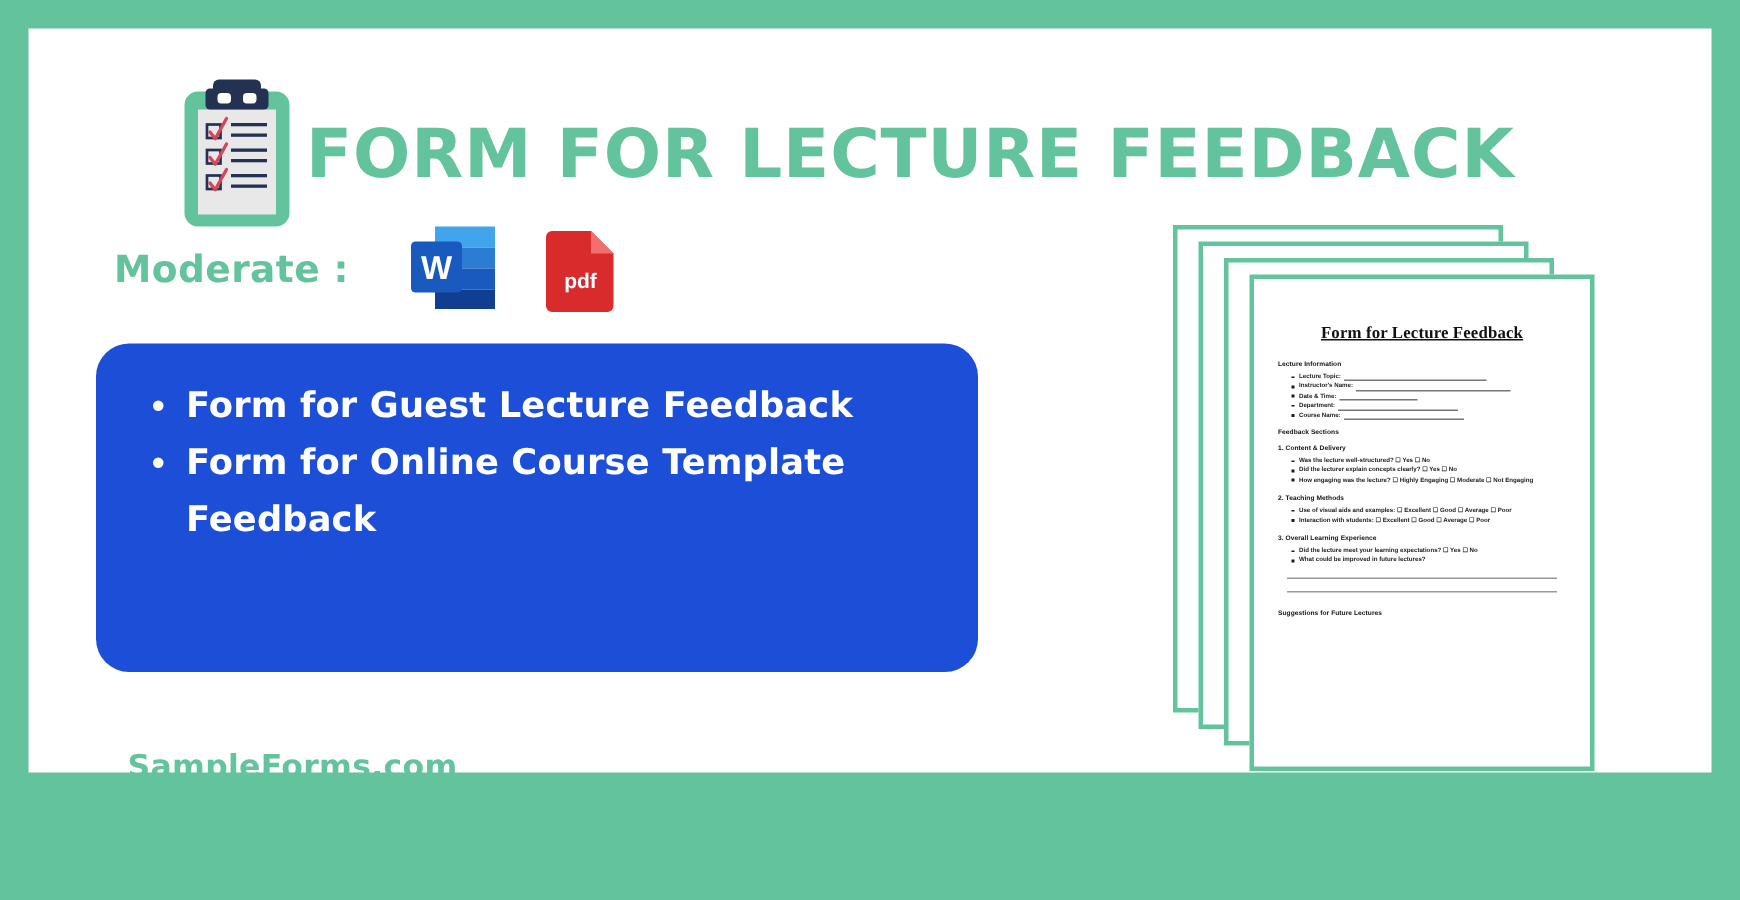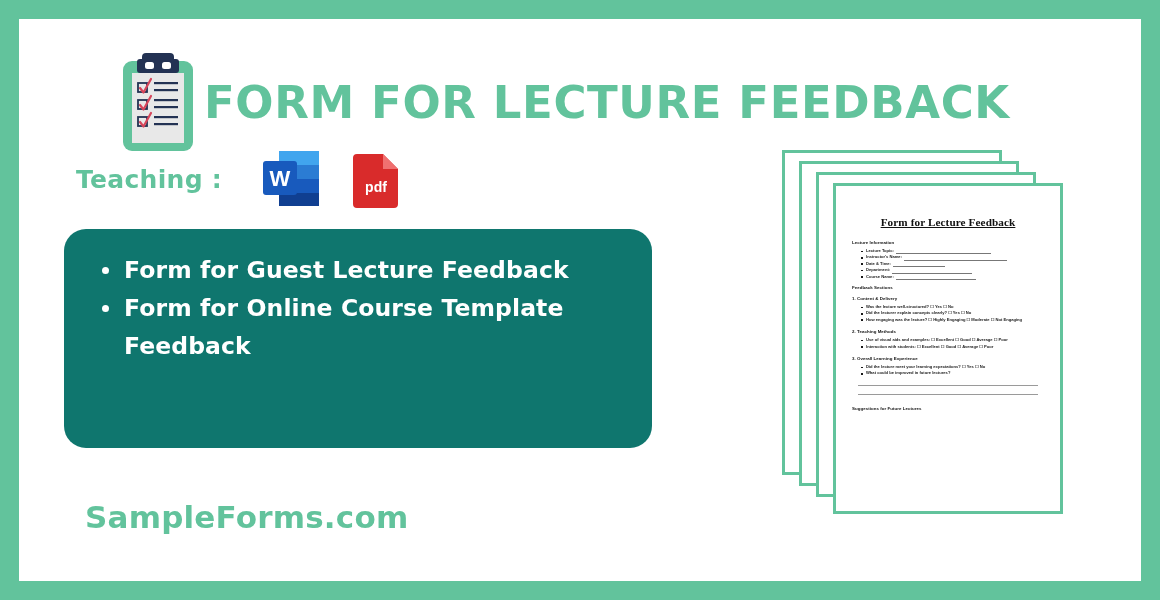--- a/index.html
+++ b/index.html
@@ -10,21 +10,21 @@
     overflow: hidden;
   }
   #root {
     position: relative;
     width: 1160px; height: 600px;
     background: #62c39c;
   }
   .canvas {
     position: absolute;
     left: 19px; top: 19px;
-    width: 1122px; height: 562px;
+    width: 1122px; height: 496px;
     background: #ffffff;
   }
 
   
   .header {
     position: absolute;
     left: 85px; top: 18px;
     width: 990px; height: 110px;
   }
   .clip-icon {
@@ -61,21 +61,21 @@
   }
   .fmt-icons { display: flex; align-items: center; margin-left: 39px; }
   .word-icon { position: relative; width: 60px; height: 60px; margin-right: 28px; }
   .pdf-icon  { position: relative; width: 53px; height: 58px; }
 
   
   .list-card {
     position: absolute;
     left: 45px; top: 210px;
     width: 588px; height: 219px;
-    background: #0f766e;
+    background: #1d4ed8;
     border-radius: 22px;
     padding: 22px 30px 22px 36px;
   }
   .list-card ul { list-style: none; }
   .list-card li {
     position: relative;
     color: #ffffff;
     font-size: 23.5px;
     font-weight: 700;
     line-height: 38px;
@@ -90,21 +90,21 @@
     width: 7px; height: 7px;
     border-radius: 50%;
     background: #ffffff;
   }
   .li-wrap { max-width: 460px; }
 
   
   .brand {
     position: absolute;
     left: 66px; top: 480px;
-    font-size: 31px;
+    font-size: 21px;
     font-weight: 700;
     color: #62c39c;
     letter-spacing: 0.2px;
     font-family: "DejaVu Sans", sans-serif;
   }
 
   
   .doc-stack {
     position: absolute;
     left: 763px; top: 131px;
@@ -208,21 +208,21 @@
           <rect x="33" y="48" width="24" height="2.2" fill="#233253"></rect>
           <rect x="33" y="55" width="24" height="2.2" fill="#233253"></rect>
           <rect x="33" y="65" width="24" height="2.2" fill="#233253"></rect>
           <rect x="33" y="72" width="24" height="2.2" fill="#233253"></rect>
         </svg>
       </div>
       <div class="page-title">FORM FOR LECTURE FEEDBACK</div>
     </div>
 
     <div class="includes-row">
-      <div class="includes-label">Teaching :</div>
+      <div class="includes-label">Moderate :</div>
       <div class="fmt-icons">
 
         <div class="word-icon">
           <svg viewBox="0 0 60 60" width="60" height="60" aria-hidden="true">
             <rect x="18" y="2" width="40" height="14" fill="#41a5ee"></rect>
             <rect x="18" y="16" width="40" height="14" fill="#2b7cd3"></rect>
             <rect x="18" y="30" width="40" height="14" fill="#185abd"></rect>
             <rect x="18" y="44" width="40" height="13" fill="#103f91"></rect>
             <rect x="2" y="12" width="34" height="34" rx="3" fill="#185abd"></rect>
             <text x="19" y="37" text-anchor="middle" fill="#ffffff" font-family="Liberation Sans, sans-serif" font-size="22" font-weight="bold">W</text>

